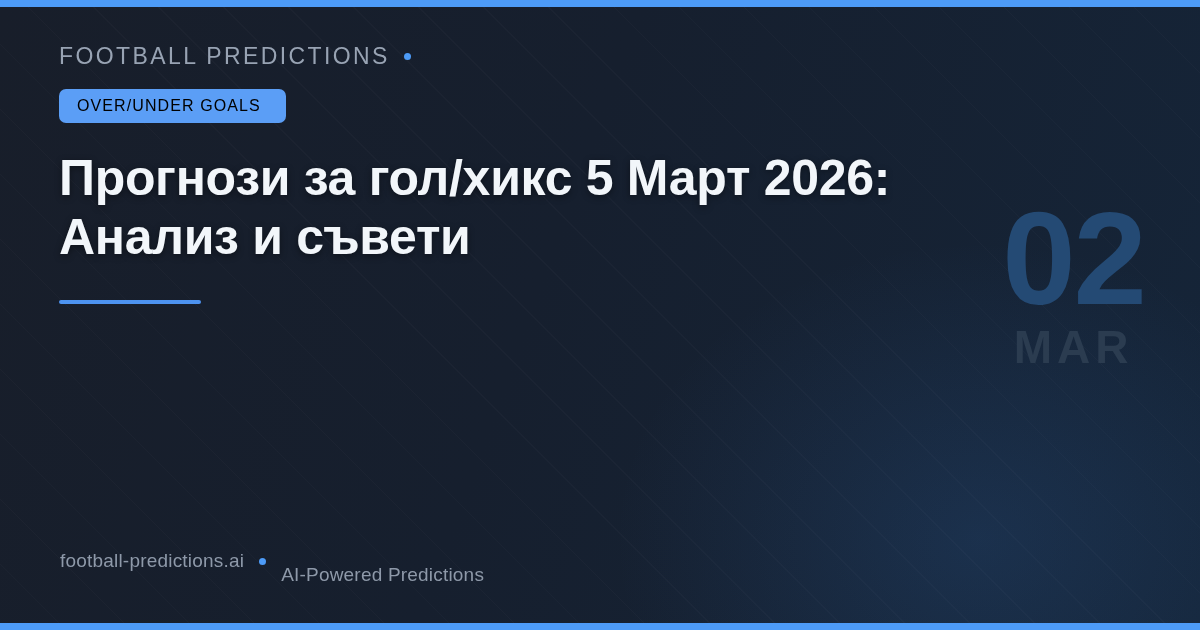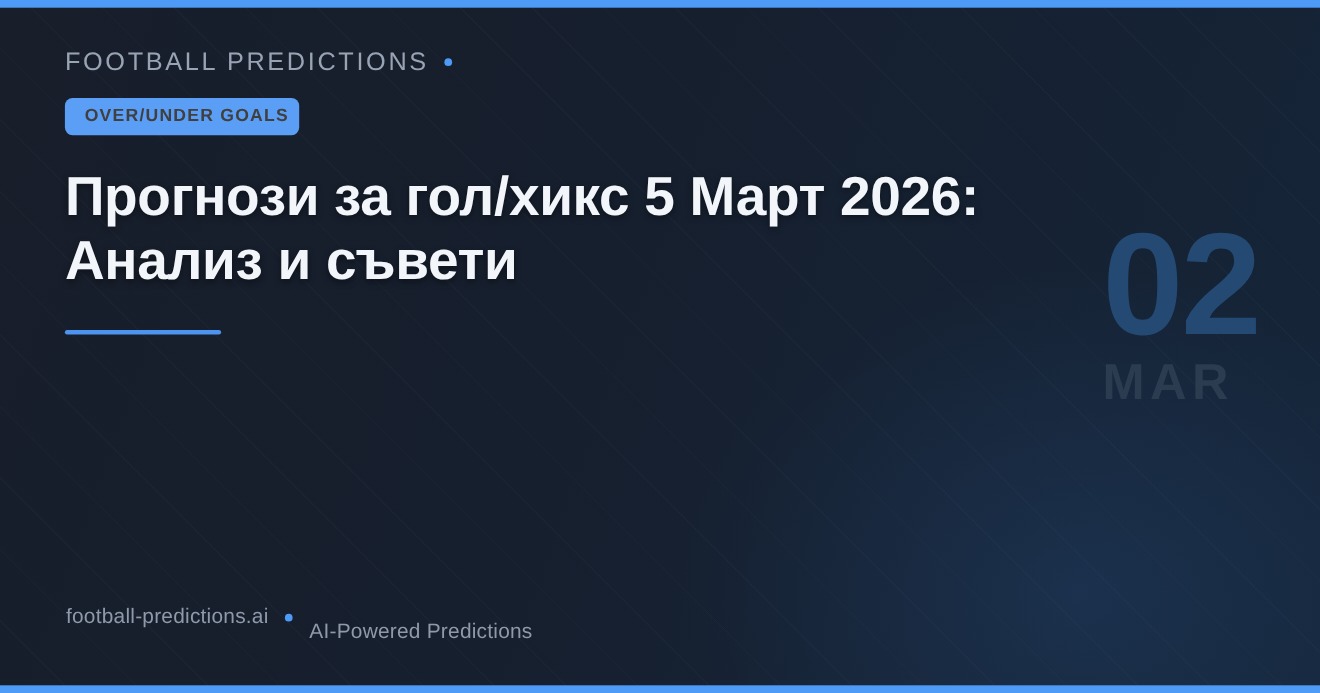--- a/index.html
+++ b/index.html
@@ -57,20 +57,21 @@
     background: #4d9bf7;
   }
   .bar-top { top: 0; }
   .bar-bottom { bottom: 0; }
 
   
   .date-block {
     position: absolute;
     right: 55px;
     top: 202px;
+    text-align: center;
     line-height: 1;
     user-select: none;
   }
   .date-day {
     font-size: 132px;
     font-weight: bold;
     letter-spacing: -2px;
     color: #244a74;
     line-height: 0.86;
     display: block;
@@ -109,26 +110,26 @@
     width: 7px;
     height: 7px;
     border-radius: 50%;
     background: #4d9bf7;
     flex: 0 0 auto;
   }
 
   .badge {
     display: inline-block;
     margin-top: 19px;
-    padding: 9px 9px 9px 18px;
+    padding: 9px 25px 9px 18px;
     border-radius: 7px;
     background: #5b9ef6;
-    color: #404040;
+    color: #000000;
     font-size: 16px;
-    font-weight: bold;
+    font-weight: normal;
     letter-spacing: 1.1px;
     line-height: 1;
     white-space: nowrap;
   }
 
   .headline {
     margin-top: 26px;
     font-size: 50px;
     font-weight: bold;
     line-height: 1.17;

